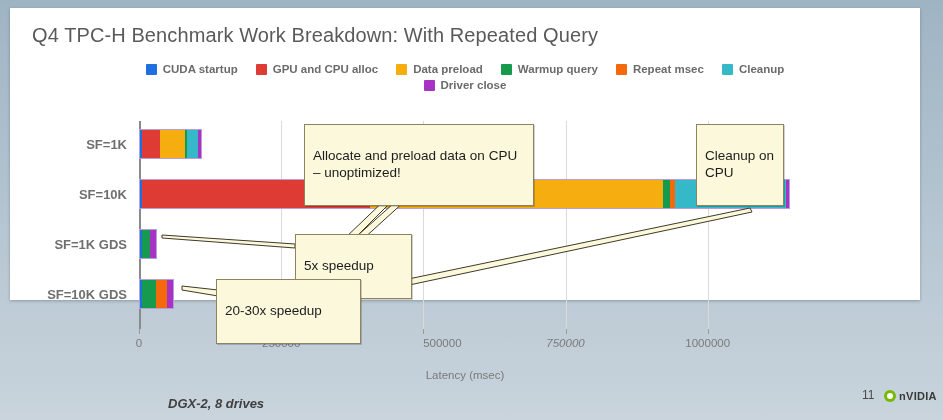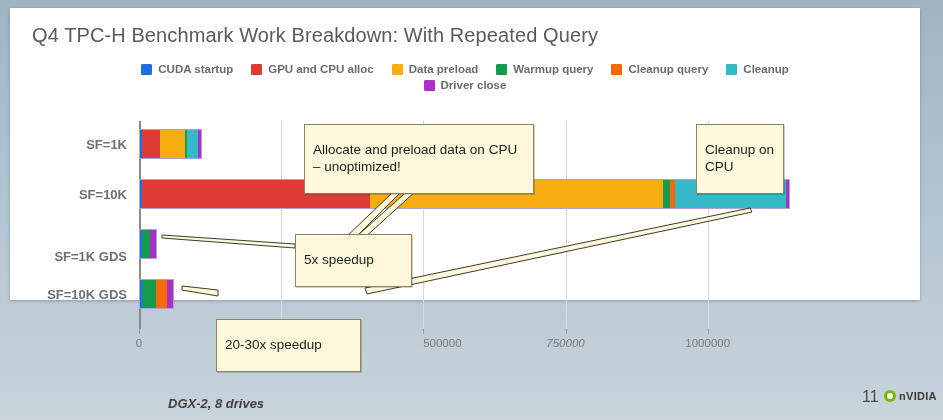--- a/index.html
+++ b/index.html
@@ -57,33 +57,33 @@
   }
   .axis-title{
     position:absolute;font-size:11.5px;color:#7a7a7a;
     width:100%;text-align:center;left:0;
   }
   
   .callout{
     position:absolute;
     background:#fbf8dc;border:1px solid #8d8361;
     font-size:13px;color:#1d1d1d;line-height:1.25;
-    padding:17px 8px;box-sizing:border-box;
+    padding:23px 8px;box-sizing:border-box;
     box-shadow:1px 1px 0 rgba(0,0,0,.18);
   }
   .callout.big{font-size:13.5px;}
   .leader{position:absolute;overflow:visible;}
   
   .footer-note{
     position:absolute;left:168px;top:396px;
     font-size:13px;font-style:italic;font-weight:bold;color:#404040;
   }
   .page-num{
     position:absolute;left:862px;top:388px;
-    font-size:16px;color:#4a4a4a;
+    font-size:12px;color:#4a4a4a;
   }
   .nv-logo{
     position:absolute;left:884px;top:390px;
     display:flex;align-items:center;gap:3px;
   }
   .nv-eye{
     width:12px;height:12px;border-radius:50%;
     background:#76b900;display:inline-block;
     position:relative;
   }
@@ -116,21 +116,21 @@
     <div class="legend-item">
       <span class="legend-swatch" style="background:#f5ad10"></span>
       <span class="legend-label">Data preload</span>
     </div>
     <div class="legend-item">
       <span class="legend-swatch" style="background:#159a4e"></span>
       <span class="legend-label">Warmup query</span>
     </div>
     <div class="legend-item">
       <span class="legend-swatch" style="background:#f4690c"></span>
-      <span class="legend-label">Cleanup query</span>
+      <span class="legend-label">Repeat msec</span>
     </div>
     <div class="legend-item">
       <span class="legend-swatch" style="background:#35b8c8"></span>
       <span class="legend-label">Cleanup</span>
     </div>
     <div class="legend-row2">
       <div class="legend-item">
         <span class="legend-swatch" style="background:#a832c4"></span>
         <span class="legend-label">Driver close</span>
       </div>
@@ -165,33 +165,34 @@
       <div class="ylabel" style="left: 0px; width: 117px; top: 186px;">SF=10K</div>
       <div class="bar" style="left: 129px; top: 171px; height: 30px; width: 651.157px; border: 1px solid rgb(180, 160, 216);">
         <div class="seg" style="background: rgb(31, 111, 224); width: 0.349345%;"></div>
         <div class="seg" style="background: rgb(221, 59, 51); width: 35.1092%;"></div>
         <div class="seg" style="background: rgb(245, 173, 16); width: 45.1528%;"></div>
         <div class="seg" style="background: rgb(21, 154, 78); width: 1.04803%;"></div>
         <div class="seg" style="background: rgb(244, 105, 12); width: 0.786026%;"></div>
         <div class="seg" style="background: rgb(53, 184, 200); width: 17.1179%;"></div>
         <div class="seg" style="background: rgb(168, 50, 196); width: 0.436681%;"></div>
       </div>
-      <div class="ylabel" style="left: 0px; width: 117px; top: 248px;">SF=1K GDS</div>
+      <div class="ylabel" style="left: 0px; width: 117px; top: 236px;">SF=1K GDS</div>
       <div class="bar" style="left: 129px; top: 221px; height: 30px; width: 18.1983px; border: 1px solid rgb(180, 160, 216);">
         <div class="seg" style="background: rgb(31, 111, 224); width: 9.375%;"></div>
         <div class="seg" style="background: rgb(21, 154, 78); width: 50%;"></div>
         <div class="seg" style="background: rgb(168, 50, 196); width: 40.625%;"></div>
       </div>
       <div class="ylabel" style="left: 0px; width: 117px; top: 286px;">SF=10K GDS</div>
       <div class="bar" style="left: 129px; top: 271px; height: 30px; width: 34.6904px; border: 1px solid rgb(180, 160, 216);">
         <div class="seg" style="background: rgb(31, 111, 224); width: 4.91803%;"></div>
         <div class="seg" style="background: rgb(21, 154, 78); width: 42.623%;"></div>
         <div class="seg" style="background: rgb(244, 105, 12); width: 36.0656%;"></div>
         <div class="seg" style="background: rgb(168, 50, 196); width: 16.3934%;"></div>
       </div>
+      <div class="axis-title" style="top: 361px;">Latency (msec)</div>
     </div>
 
   <svg class="leader" style="left:0;top:0;width:910px;height:368px;">
     <polygon points="405,163 412,163 340,235 333,232" fill="#fbf8dc" stroke="#3f3a28" stroke-width="1"></polygon>
     <polygon points="420,163 428,163 352,232 347,228" fill="#fbf8dc" stroke="#3f3a28" stroke-width="1"></polygon>
     <polygon points="285,236 152,227 152,230 285,240" fill="#fbf8dc" stroke="#3f3a28" stroke-width="1"></polygon>
     <polygon points="355,280 740,200 742,204 357,286" fill="#fbf8dc" stroke="#3f3a28" stroke-width="1"></polygon>
     <polygon points="208,282 172,278 172,282 208,288" fill="#fbf8dc" stroke="#3f3a28" stroke-width="1"></polygon>
   </svg>
 
@@ -200,21 +201,21 @@
   </div>
 
   <div class="callout big" style="left:686px;top:116px;width:88px;">
     <span>Cleanup on CPU</span>
   </div>
 
   <div class="callout big" style="left:285px;top:226px;width:117px;">
     <span>5x speedup</span>
   </div>
 
-  <div class="callout big" style="left:206px;top:271px;width:145px;margin-top:40px;">
+  <div class="callout big" style="left:206px;top:271px;width:145px;">
     <span>20-30x speedup</span>
   </div>
 
 </div>
 
 <div class="footer-note">DGX-2, 8 drives</div>
 <div class="page-num">11</div>
 <div class="nv-logo">
   <span class="nv-eye"></span>
   <span class="nv-word">nVIDIA</span>

